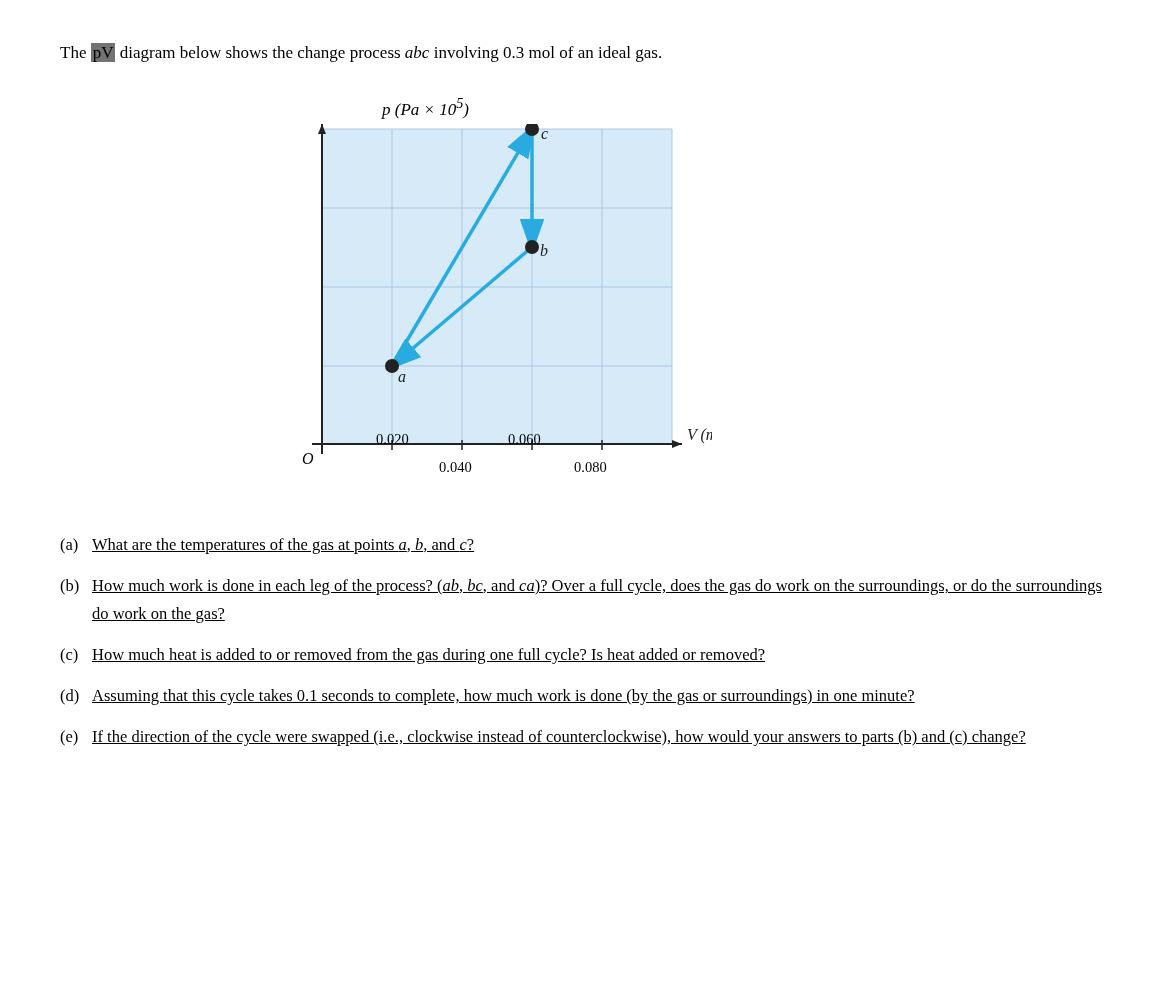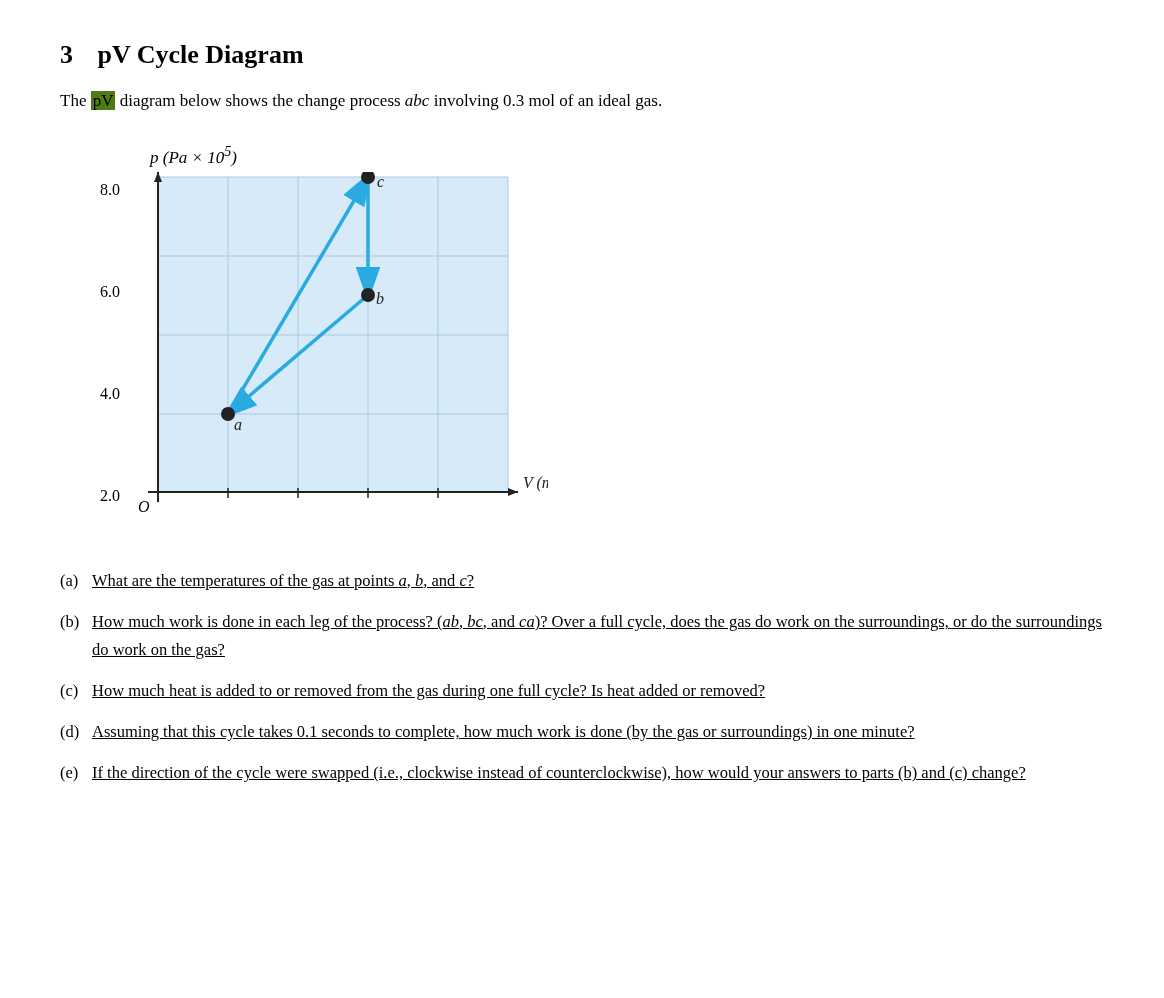--- a/index.html
+++ b/index.html
@@ -24,27 +24,27 @@
     }
     .section-number {
       margin-right: 18px;
     }
     .intro-text {
       font-size: 17px;
       margin-bottom: 30px;
       line-height: 1.5;
     }
     .pv-highlight {
-      background-color: #4d7c0f;
+      background-color: #737373;
       padding: 0 2px;
     }
     .diagram-container {
       display: flex;
-      justify-content: flex-start;
-      margin-bottom: 36px;
+      justify-content: center;
+      margin-bottom: 48px;
     }
     .diagram-wrap {
       position: relative;
       width: 580px;
     }
     .questions {
       margin-top: 10px;
     }
     .question {
       font-size: 16.5px;
@@ -61,46 +61,36 @@
     .question-text {
       flex: 1;
       text-decoration: underline;
     }
   </style>
 </head>
 <body>
 
 <div class="page">
 
-  <div class="section-title">
-    <span class="section-number">3</span>
-    <span>pV Cycle Diagram</span>
-  </div>
 
   <div class="intro-text">
     <span>The </span><span class="pv-highlight">pV</span><span> diagram below shows the change process </span><em>abc</em><span> involving 0.3 mol of an ideal gas.</span>
   </div>
 
   <div class="diagram-container">
     <div class="diagram-wrap">
 
       <div style="position:relative; margin-left:80px; margin-bottom:4px; text-align:left;">
         <span style="font-size:17px; font-style:italic; margin-left:10px;">
           <em>p</em> (Pa × 10<sup>5</sup>)
         </span>
       </div>
 
       <div style="display:flex; align-items:flex-start;">
 
-        <div style="display:flex; flex-direction:column; justify-content:space-between; width:68px; text-align:right; padding-right:8px; height:340px; padding-top:0px; padding-bottom:0px;">
-          <span style="font-size:16px; line-height:1; margin-top:10px;">8.0</span>
-          <span style="font-size:16px; line-height:1;">6.0</span>
-          <span style="font-size:16px; line-height:1;">4.0</span>
-          <span style="font-size:16px; line-height:1; margin-bottom:8px;">2.0</span>
-        </div>
 
         <div style="position:relative;">
           <svg width="420" height="355">
 
             <rect x="30" y="5" width="350" height="315" fill="#d6eaf8"></rect>
 
             <line x1="30" y1="5" x2="30" y2="320" stroke="#aac8e0" stroke-width="1"></line>
             <line x1="100" y1="5" x2="100" y2="320" stroke="#aac8e0" stroke-width="1"></line>
             <line x1="170" y1="5" x2="170" y2="320" stroke="#aac8e0" stroke-width="1"></line>
             <line x1="240" y1="5" x2="240" y2="320" stroke="#aac8e0" stroke-width="1"></line>
@@ -152,20 +142,30 @@
             <circle cx="240" cy="123" r="7" fill="#222"></circle>
             <text x="248" y="132" font-size="16" font-style="italic" font-family="Times New Roman" fill="#222">b</text>
 
             <circle cx="240" cy="5" r="7" fill="#222"></circle>
             <text x="249" y="15" font-size="16" font-style="italic" font-family="Times New Roman" fill="#222">c</text>
 
             <text x="395" y="316" font-size="16" font-style="italic" font-family="Times New Roman" fill="#222">V (m³)</text>
           </svg>
 
           
+          <div style="position:absolute; bottom:0; left:0; width:420px;">
+            <div style="position:relative; height:28px;">
+              <span style="position:absolute; left:84px; font-size:14.5px; font-family:'Times New Roman',serif;">0.020</span>
+              <span style="position:absolute; left:216px; font-size:14.5px; font-family:'Times New Roman',serif;">0.060</span>
+            </div>
+            <div style="position:relative; height:24px;">
+              <span style="position:absolute; left:147px; font-size:14.5px; font-family:'Times New Roman',serif;">0.040</span>
+              <span style="position:absolute; left:282px; font-size:14.5px; font-family:'Times New Roman',serif;">0.080</span>
+            </div>
+          </div>
         </div>
       </div>
     </div>
   </div>
 
   <div class="questions">
 
     <div class="question">
       <span class="question-label">(a)</span>
       <span class="question-text">

